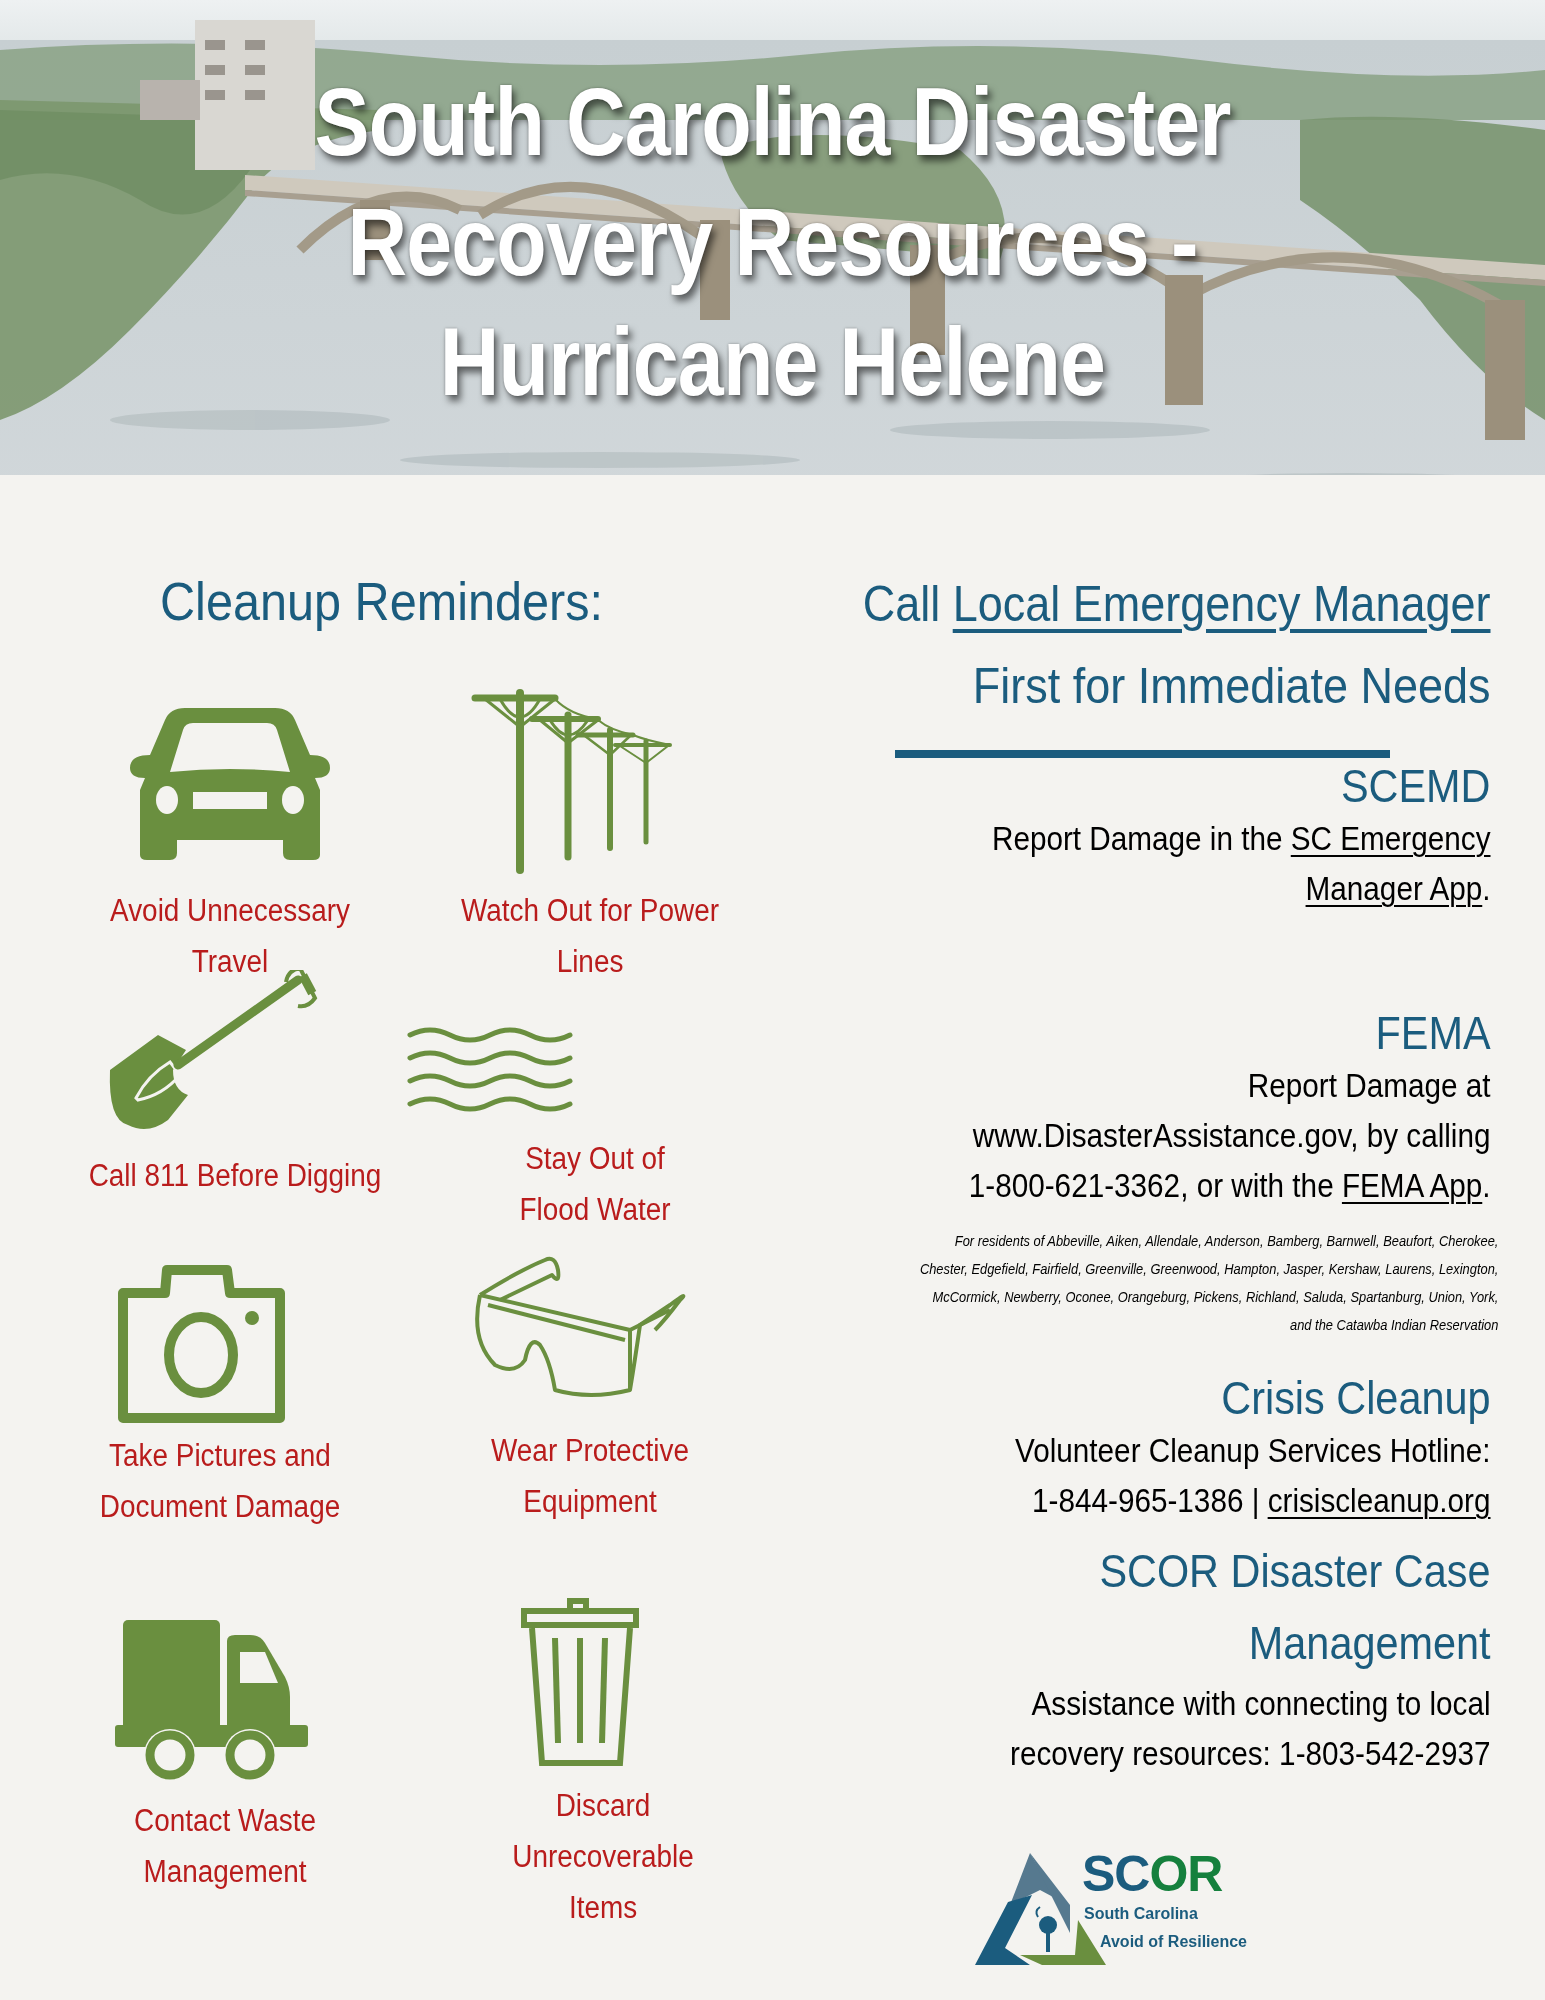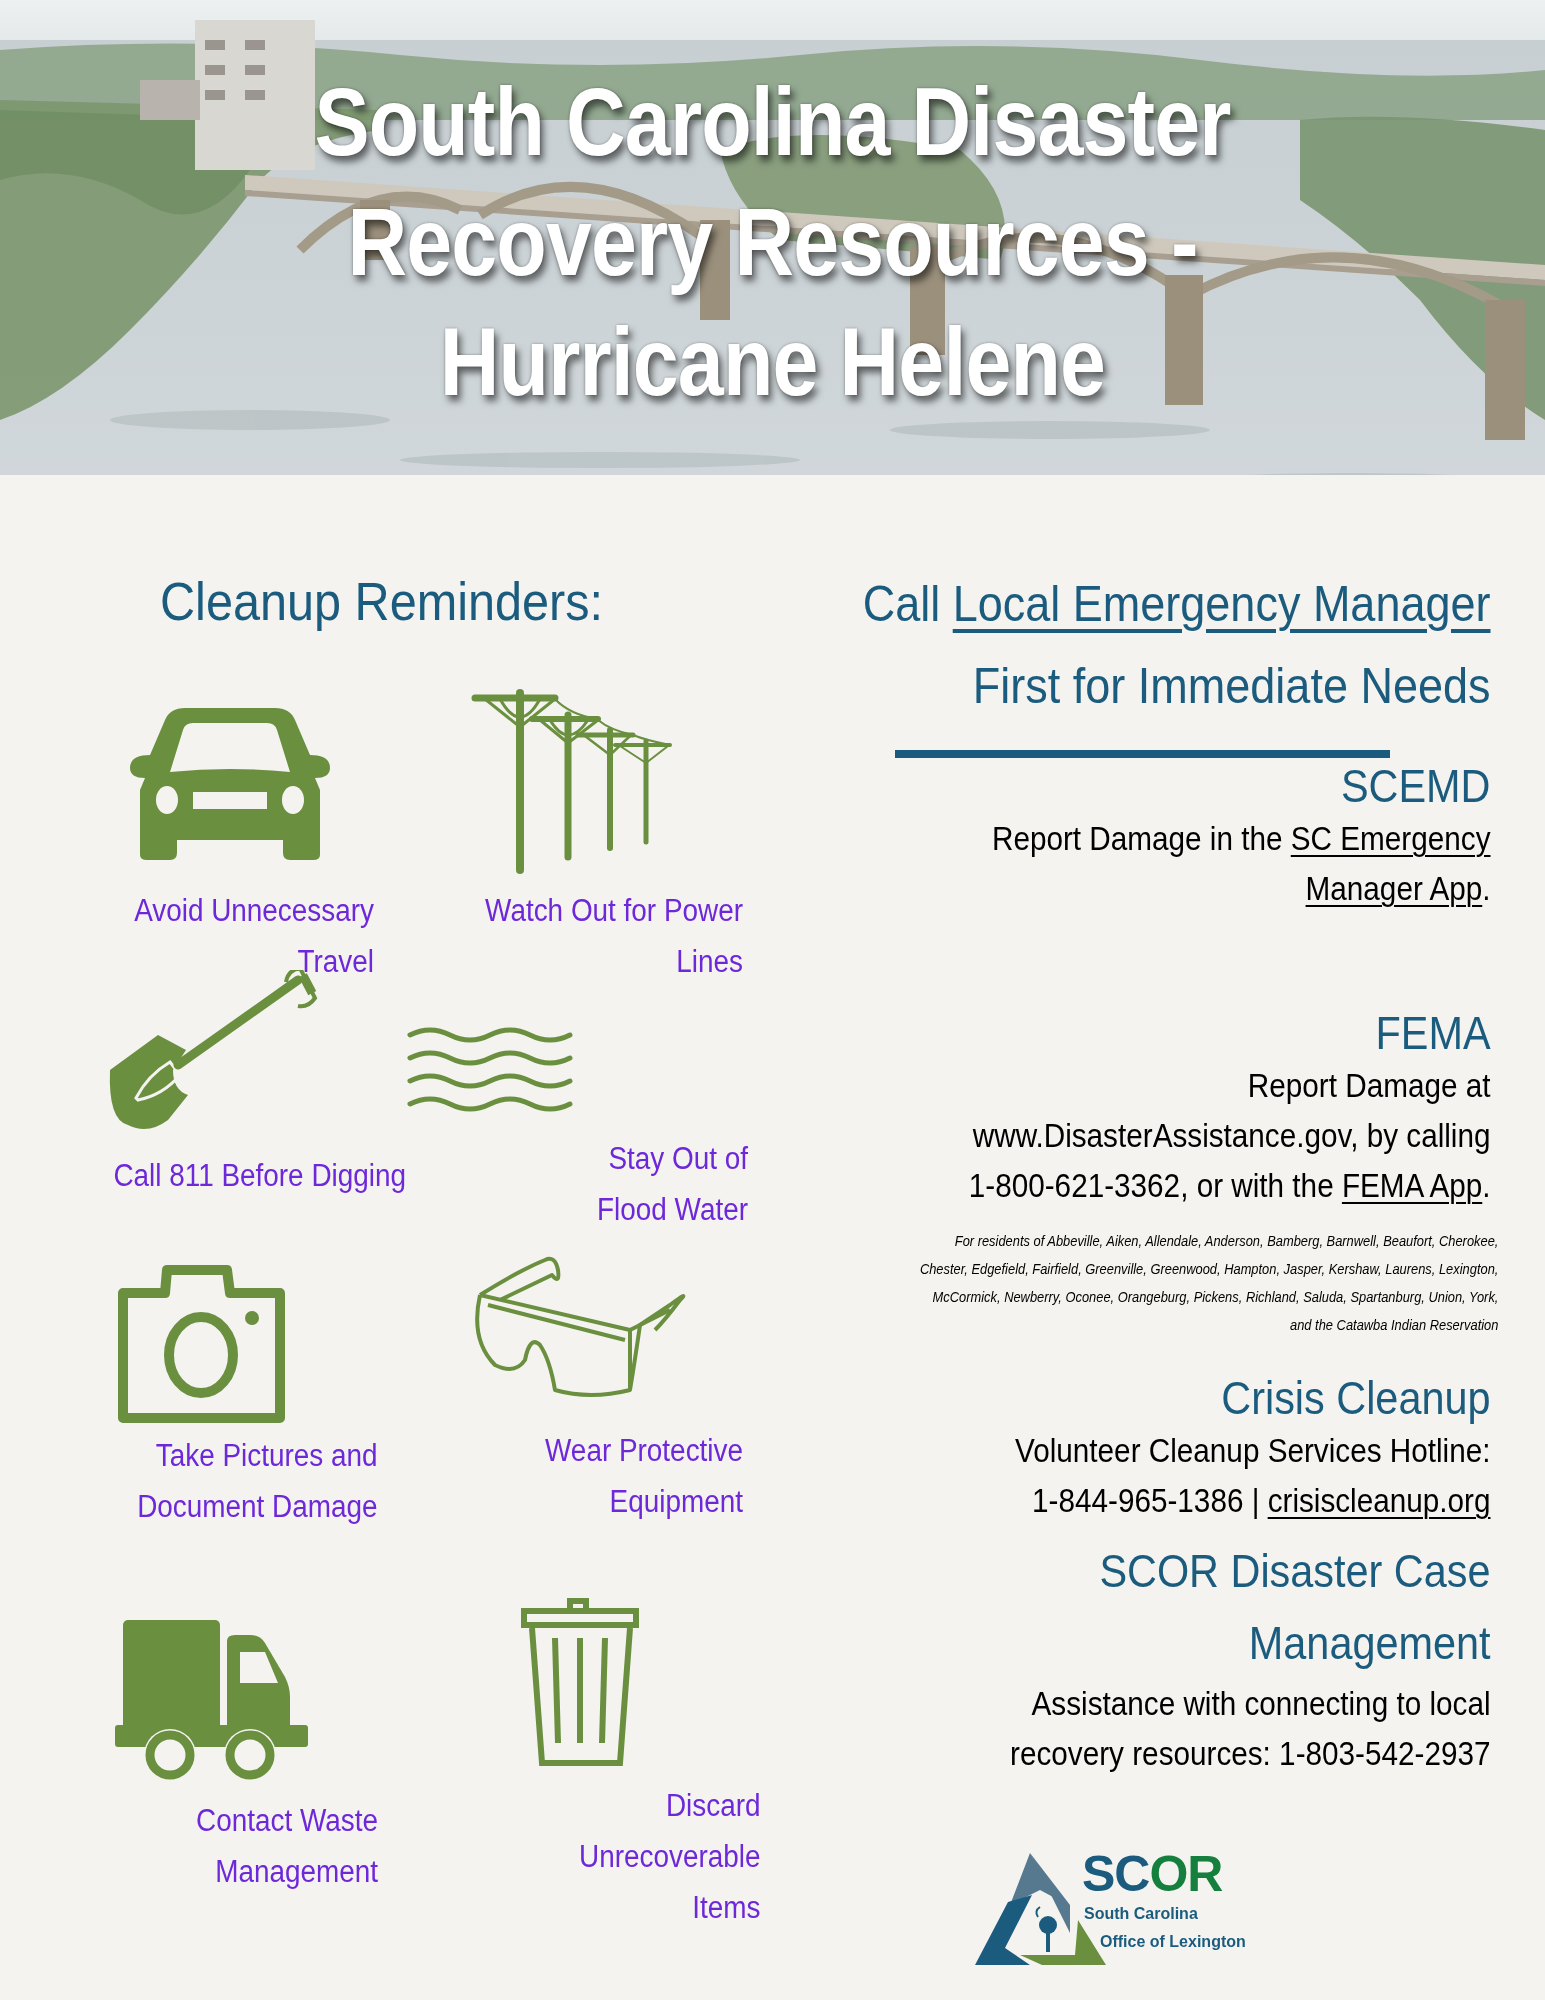--- a/index.html
+++ b/index.html
@@ -19,21 +19,21 @@
     text-shadow: 4px 6px 8px rgba(0,0,0,0.55), 0 0 3px rgba(0,0,0,0.35);
     transform: scaleX(0.86); transform-origin: center;
   }
   .green { fill: #6a8f3f; }
 
   
   .left-title {
     position: absolute; left: 160px; top: 570px; font-size: 54px; color: #1b5c7e;
     transform: scaleX(0.9); transform-origin: left;
   }
-  .tip { position: absolute; text-align: right; color: #6d28d9; font-size: 31px; line-height: 51px; }
+  .tip { position: absolute; text-align: center; color: #b91c1c; font-size: 31px; line-height: 51px; }
   .tip .lbl { transform: scaleX(0.9); display: block; }
   .icon { position: absolute; }
 
   
   .right { position: absolute; left: 740px; width: 790px; text-align: right; }
   .right-head { color: #1b5c7e; font-size: 50px; line-height: 82px; transform: scaleX(0.9); }
   .right-head u { text-decoration-thickness: 4px; text-underline-offset: 8px; }
   .rule { position: absolute; left: 895px; top: 750px; width: 495px; height: 8px; background: #1b5c7e; }
   .sec-title { color: #1b5c7e; font-size: 46px; line-height: 56px; transform: scaleX(0.9); }
   .body-text { color: #000; font-size: 33px; line-height: 50px; transform: scaleX(0.9); }
@@ -285,14 +285,14 @@
     <path d="M38 57 L62 50 L35 103 L60 120 L5 120 Z" fill="#1b5c7e"></path>
     <path d="M108 75 L136 120 L72 120 L50 110 L105 110 Z" fill="#6a8f3f"></path>
     <path d="M70 62 q-6 4 -2 10" fill="none" stroke="#1b5c7e" stroke-width="2"></path>
     <circle cx="78" cy="80" r="9" fill="#1b5c7e"></circle>
     <rect x="76" y="85" width="4" height="22" fill="#1b5c7e"></rect>
   </svg>
   <div class="logo-scor">
     <span>SC</span><span class="lt">OR</span>
   </div>
   <div class="logo-line" style="left:114px;top:60px">South Carolina</div>
-  <div class="logo-line" style="left:130px;top:88px">Office of Lexington</div>
+  <div class="logo-line" style="left:130px;top:88px">Avoid of Resilience</div>
 </div>
 
 </body></html>

